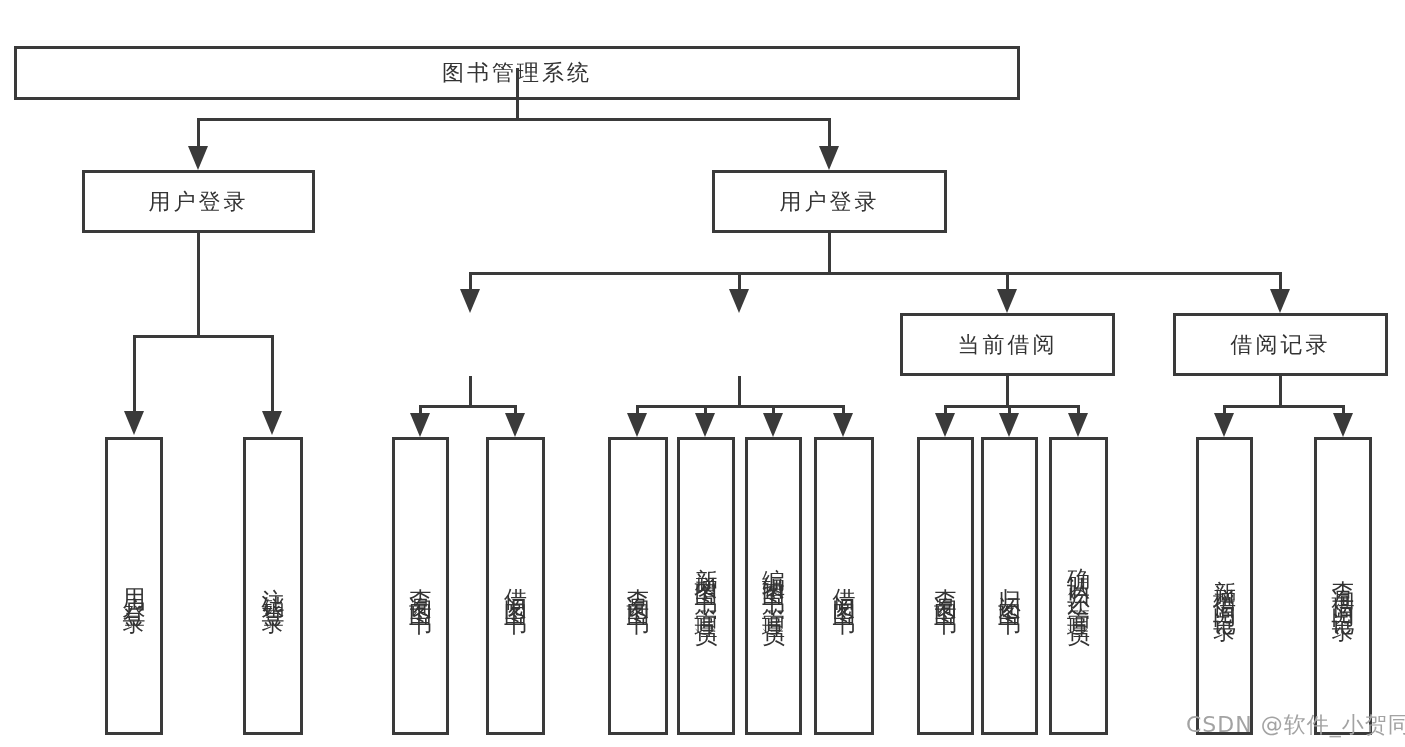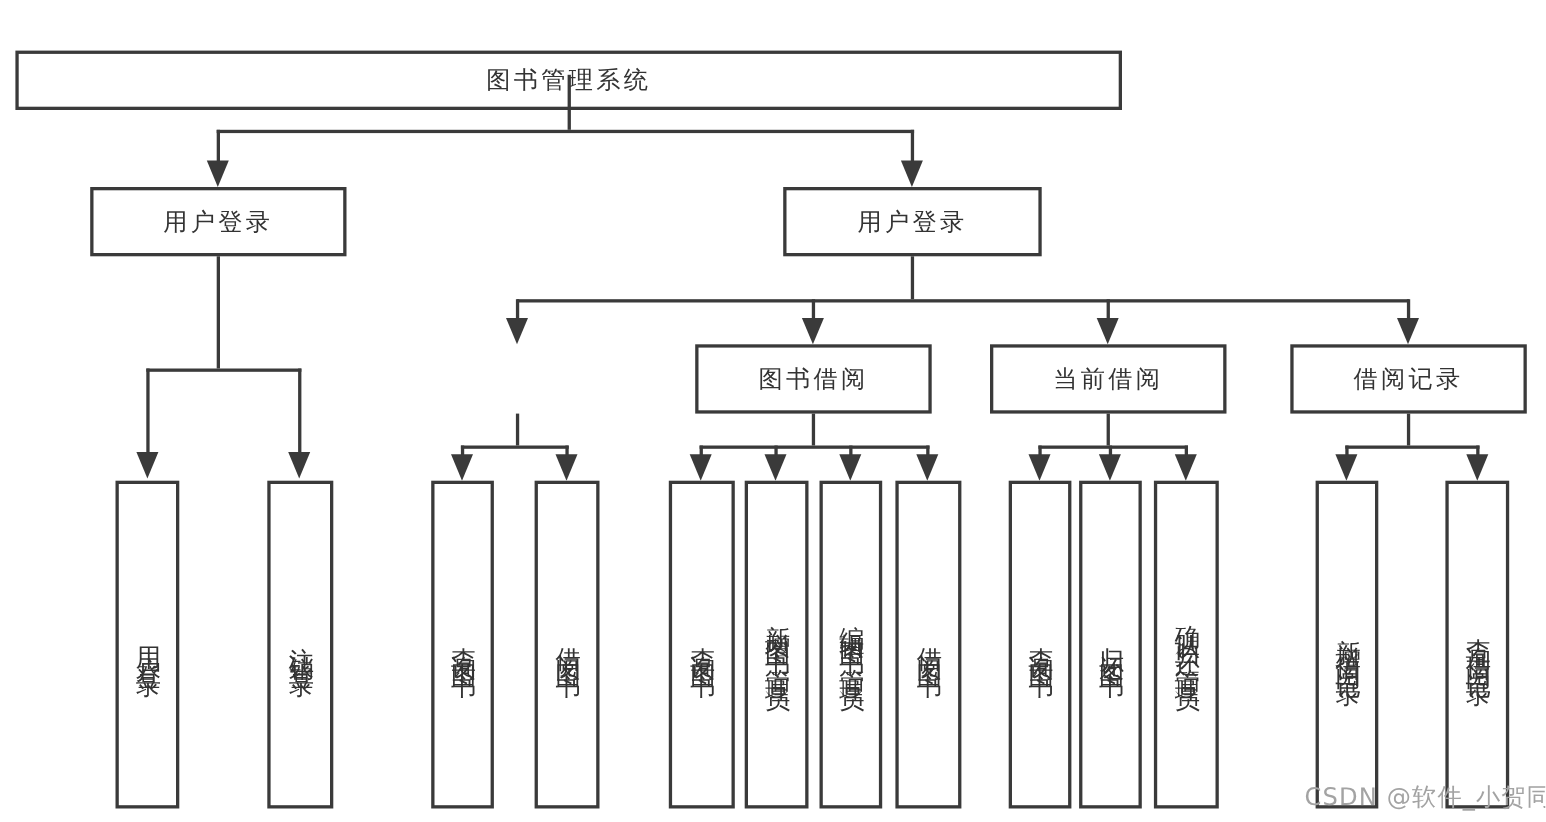--- a/index.html
+++ b/index.html
@@ -65,23 +65,20 @@
   <div class="hline" style="left:470px;top:272px;width:811px;"></div>
   <div class="vline" style="left:469px;top:272px;height:18px;"></div>
   <div class="arr" style="left:460px;top:289px;"></div>
   <div class="vline" style="left:738px;top:272px;height:18px;"></div>
   <div class="arr" style="left:729px;top:289px;"></div>
   <div class="vline" style="left:1006px;top:272px;height:18px;"></div>
   <div class="arr" style="left:997px;top:289px;"></div>
   <div class="vline" style="left:1279px;top:272px;height:18px;"></div>
   <div class="arr" style="left:1270px;top:289px;"></div>
 
-  <div class="box" style="left:632px;top:313px;width:215px;height:63px;">
-    <span>图书借阅</span>
-  </div>
   <div class="box" style="left:900px;top:313px;width:215px;height:63px;">
     <span>当前借阅</span>
   </div>
   <div class="box" style="left:1173px;top:313px;width:215px;height:63px;">
     <span>借阅记录</span>
   </div>
 
   <div class="vline" style="left:469px;top:376px;height:29px;"></div>
   <div class="vline" style="left:738px;top:376px;height:29px;"></div>
   <div class="vline" style="left:1006px;top:376px;height:29px;"></div>

